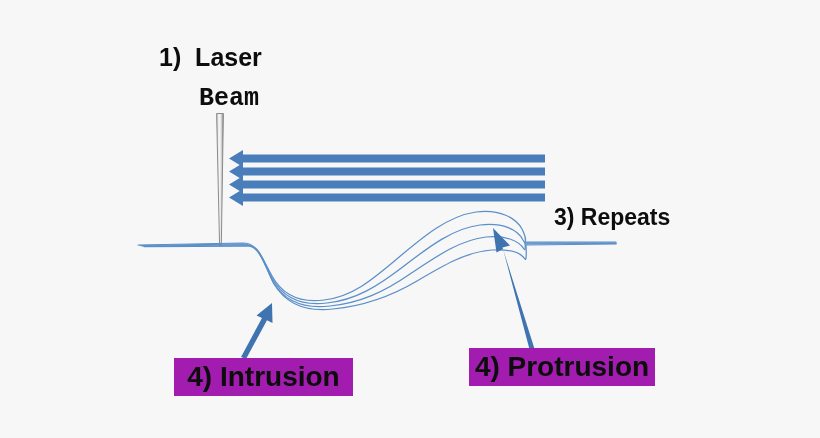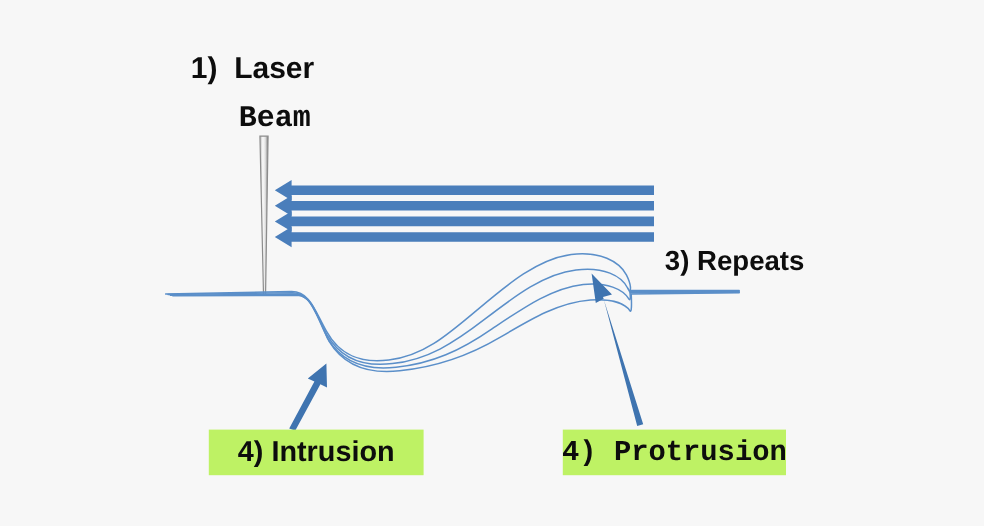--- a/index.html
+++ b/index.html
@@ -47,41 +47,40 @@
     font-size: 23px;
   }
   #label-repeats {
     left: 554px;
     top: 159px;
     font-size: 23px;
     margin-top: 47px;
   }
   .callout-box {
     position: absolute;
-    background: #bef264;
-    font-size: 24px;
+    background: #a21caf;
+    font-size: 28px;
     font-weight: bold;
     color: #0d0d0d;
     display: flex;
     align-items: center;
     justify-content: center;
     white-space: pre;
   }
   #callout-intrusion {
     left: 174px;
     top: 358px;
     width: 179px;
     height: 38px;
   }
   #callout-protrusion {
     left: 469px;
-    top: 358px;
+    top: 348px;
     width: 186px;
     height: 38px;
-    font-family: Liberation Mono, monospace;
   }
 </style>
 </head>
 <body>
 
 <div id="stage">
 
   <svg id="diagram-svg" viewBox="0 0 820 438">
     <defs>
       <linearGradient id="needleGrad" x1="0" y1="0" x2="1" y2="0">

